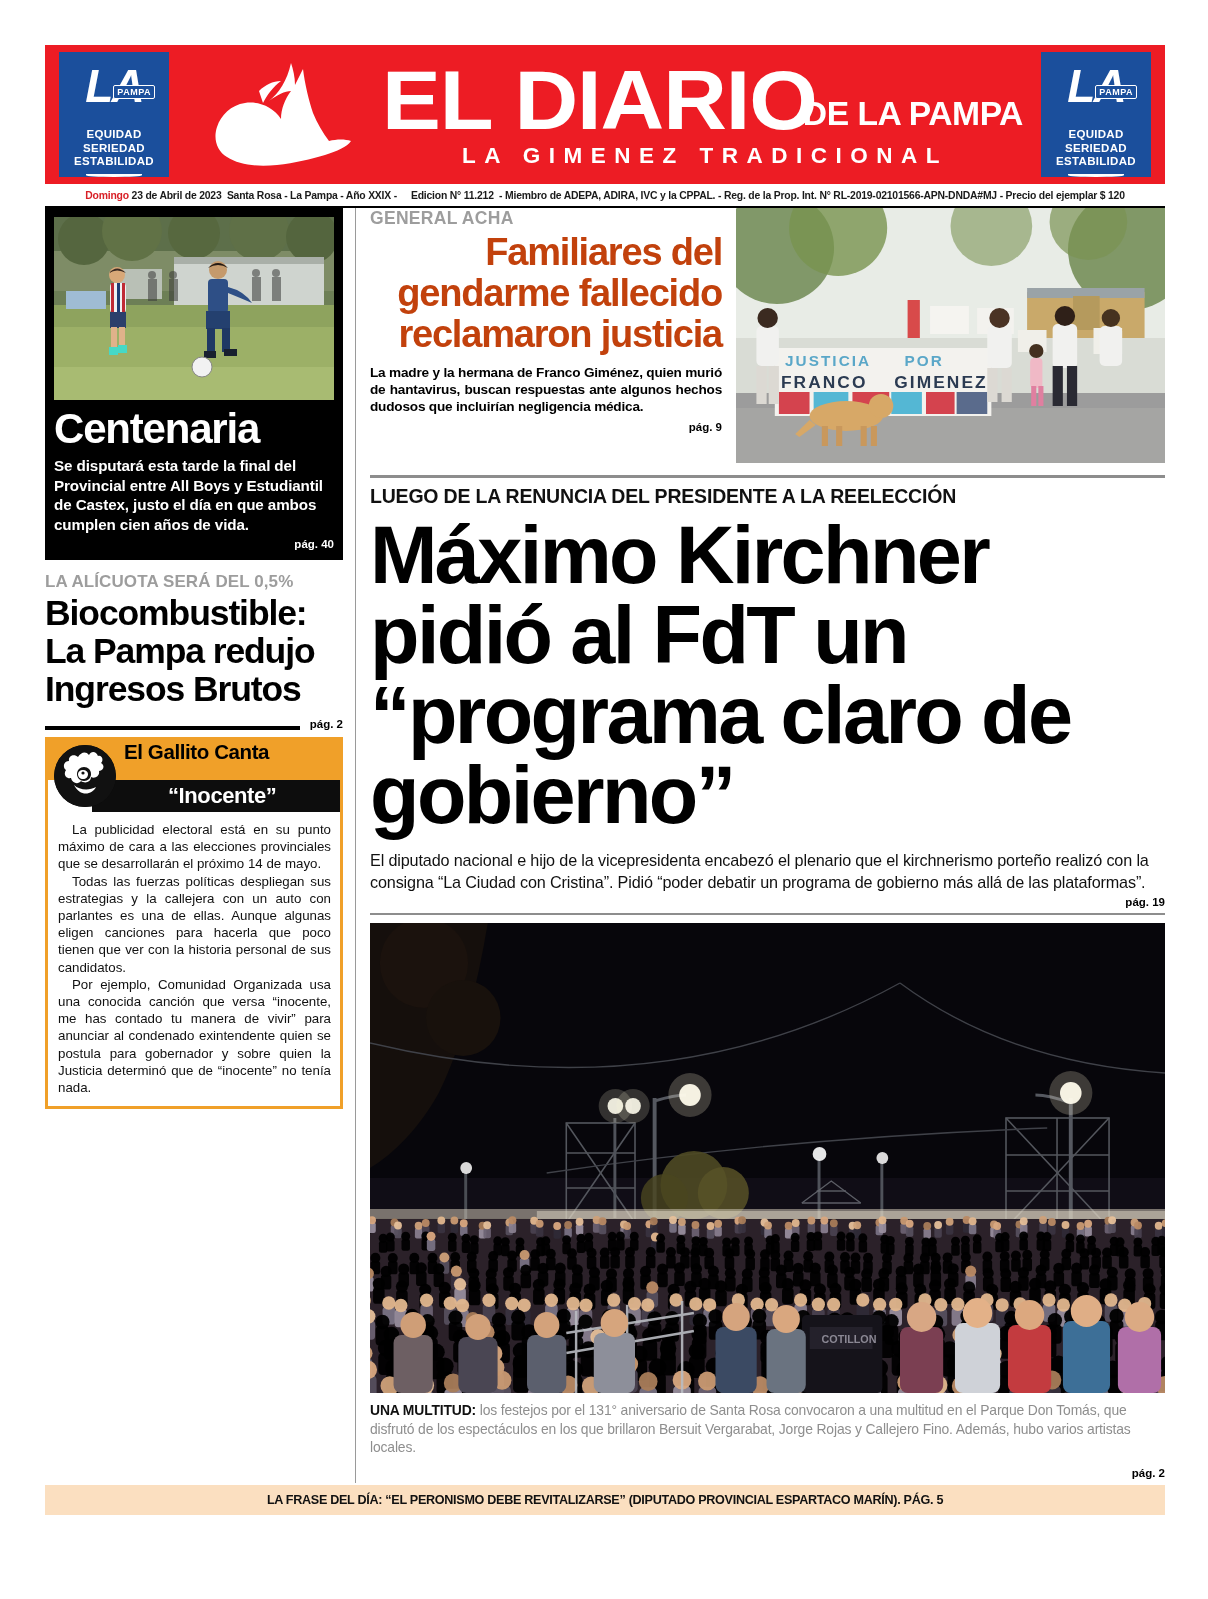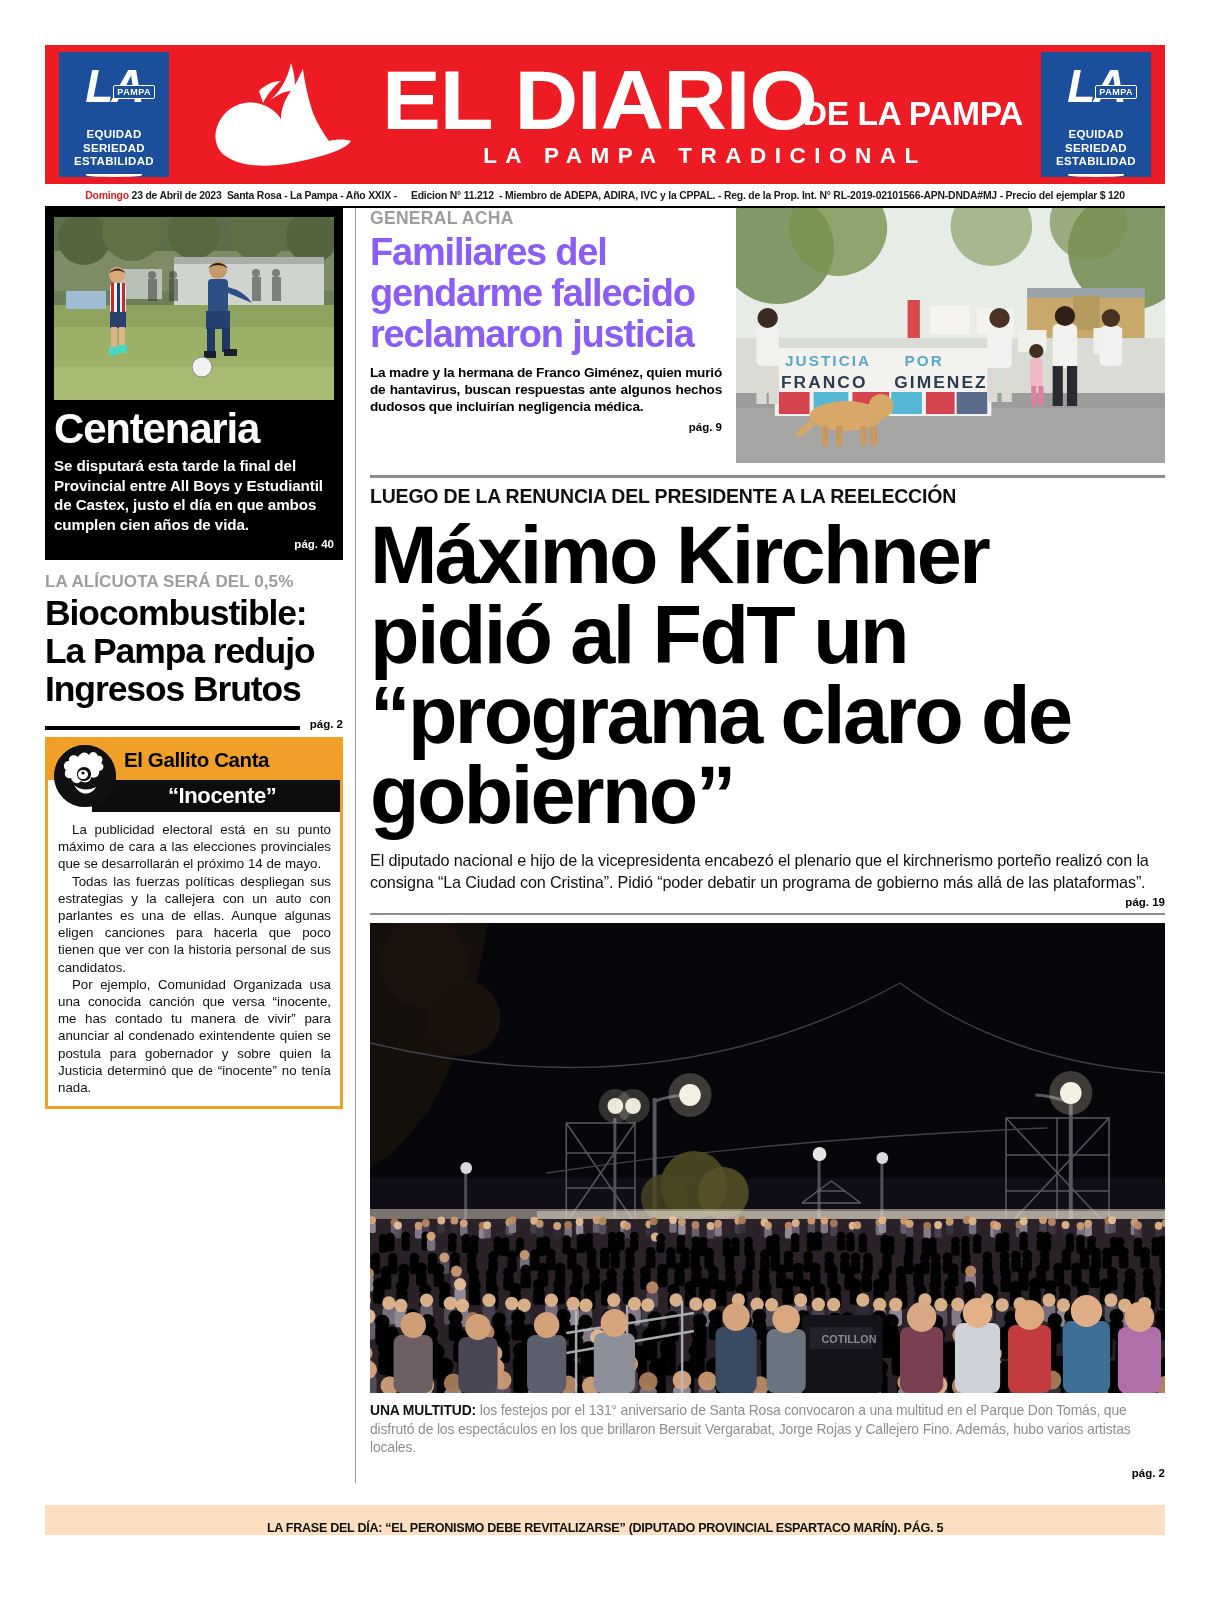--- a/index.html
+++ b/index.html
@@ -72,40 +72,40 @@
   .hl-black.sm { font-size:35px; line-height:40px; }
   .rule-blk { height:4px; background:#000; margin-top:10px; width:255px; }
   .rule-row { display:flex; align-items:flex-end; justify-content:space-between;
         margin-top:8px; }
   .deck { font-size:13.4px; font-weight:bold; line-height:16.8px; color:#000;
         margin-top:7px; text-align:justify; letter-spacing:-.15px; }
 
   
   .gallito { border:3px solid #f0a029; margin-top:7px; background:#fff; }
   .gal-head { background:#f0a029; height:40px; position:relative;
-              display:flex; align-items:center; }
+              display:flex; }
   .gal-sub { background:#0d0d0d; height:32px; position:relative;
              display:flex; align-items:center;margin-left:44px; }
   .rooster { position:absolute; left:6px; top:5px; width:62px; height:62px;
       border-radius:50%; background:#0d0d0d; overflow:hidden; z-index:4; }
   .gal-title { color:#000; font-size:20.5px; font-weight:bold;
       margin-left:76px; letter-spacing:-.4px; }
   .gal-quote { color:#fff; font-size:22px; font-weight:bold;
       margin-left:76px; letter-spacing:-.4px; }
   .gal-body { padding:9px 9px 10px 10px; font-size:13.3px; line-height:17.2px;
       color:#111; text-align:justify; }
   .gal-body p { text-indent:14px; }
 
   
   .top-row { display:flex; }
   .acha-col { width:352px; flex:none; }
   .acha-kicker { font-size:17.5px; font-weight:bold; color:#9d9d9d;
       letter-spacing:.3px; }
-  .acha-hl { font-size:38px; font-weight:bold; color:#8b5cf6; line-height:41px;
-      letter-spacing:-1.2px; margin-top:3px; }
+  .acha-hl { font-size:38px; font-weight:bold; color:#c2410c; line-height:41px;
+      letter-spacing:-1.2px; margin-top:3px;text-align:right; }
   .acha-deck { font-size:13.6px; font-weight:bold; line-height:17px;
       margin-top:9px; text-align:justify; letter-spacing:-.2px; }
   .acha-photo { flex:1; margin-left:14px; height:255px; position:relative;
       overflow:hidden; background:#c8cfc2; }
 
   .gray-rule { height:2.5px; background:#8d8d8d; margin-top:12px; }
   .main-kicker { font-size:19.5px; font-weight:bold; color:#111;
       letter-spacing:-.2px; margin-top:7px; }
   .main-hl { font-size:81px; font-weight:bold; color:#000; line-height:80px;
       letter-spacing:-2.6px; margin-top:7px; }
@@ -113,22 +113,22 @@
       letter-spacing:-.15px; }
   .gray-rule2 { height:2.5px; background:#8d8d8d; margin-top:5px; }
 
   .concert { width:100%; height:470px; margin-top:8px; position:relative;
       overflow:hidden; background:#07060a; }
   .cap { font-size:13.9px; line-height:18.6px; color:#8e8e8e; margin-top:8px;
       letter-spacing:-.15px; }
   .cap b { color:#111; }
 
   
-  .footer { margin-top:22px; height:30px; background:#fbdfc0;
-      display:flex; align-items:flex-end; justify-content:center;
+  .footer { margin-top:2px; height:30px; background:#fbdfc0;
+      display:flex; align-items:center; justify-content:center;
       font-size:12.6px; font-weight:bold; color:#111; letter-spacing:-.3px; }
 </style>
 </head>
 <body>
 
 <div class="page">
 
   <div class="masthead">
 
     <div class="logo-badge">
@@ -149,21 +149,21 @@
           C 102 18, 99 24, 96 30 C 96 22, 94 14, 92 8 Z"></path>
         <path fill="#ffffff" d="M60 36 C 66 30, 74 26, 82 26 C 74 32, 68 40, 64 48 Z"></path>
       </svg>
     </div>
 
     <div class="title-wrap">
       <div class="title-row">
         <div class="eldiario">EL DIARIO</div>
         <div class="delapampa">DE LA PAMPA</div>
       </div>
-      <div class="laprensa">LA PAMPA TRADICIONAL</div>
+      <div class="laprensa">LA GIMENEZ TRADICIONAL</div>
     </div>
 
     <div class="logo-badge">
       <div class="badge-la">
         <div class="la-txt">LA</div>
         <div class="badge-pampa">PAMPA</div>
       </div>
       <div class="badge-words">EQUIDAD<br>SERIEDAD<br>ESTABILIDAD</div>
       <div class="badge-swoosh"></div>
     </div>

